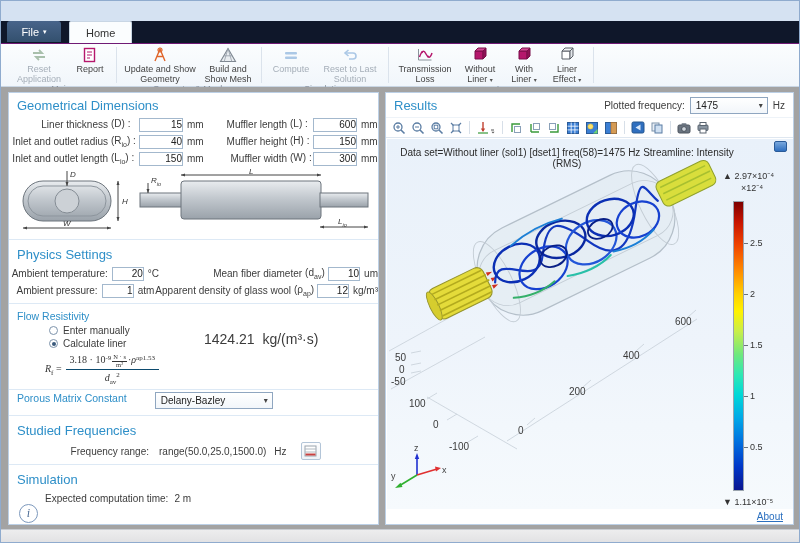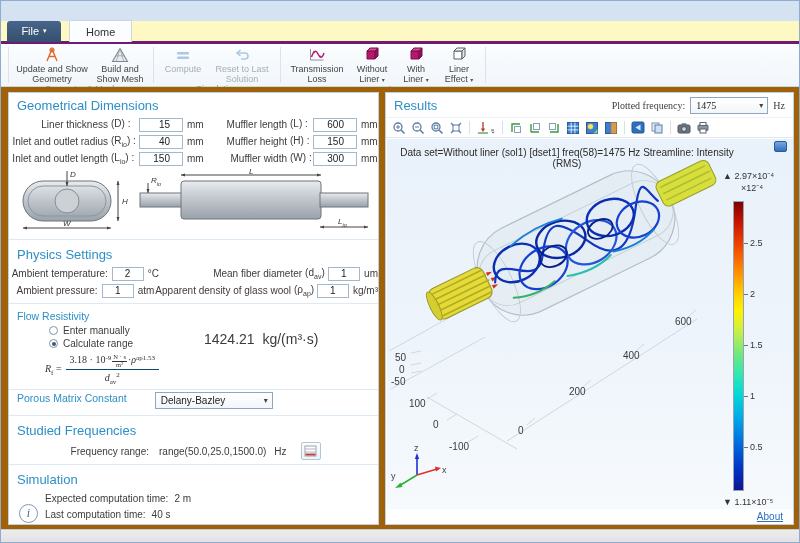--- a/index.html
+++ b/index.html
@@ -11,50 +11,50 @@
   .app-icon { width:11px; height:11px; margin-left:5px; background:linear-gradient(#6fa8e0,#2f6fbf); border:1px solid #24578f; border-radius:2px; }
   .win-title { flex:1; text-align:center; font-size:11px; color:#1d2a3a; }
   .win-controls { display:flex; height:100%; align-items:stretch; }
   .win-btn { width:26px; display:flex; align-items:center; justify-content:center; font-size:10px; color:#2a3a50; cursor:default; }
   .win-btn.min::before { content:""; width:8px; height:2px; background:#2a3a50; margin-top:6px; }
   .win-btn.max::before { content:""; width:8px; height:7px; border:1.5px solid #2a3a50; }
   .win-btn.close { background:#c85248; width:34px; }
   .win-btn.close::before { content:"\2715"; color:#fff; font-size:9px; font-weight:bold; }
 
   
-  .tabrow { position:absolute; left:0; top:20px; width:100%; height:23px; background:#fef9c3; border-bottom:3px solid #701a75; display:flex; align-items:center; }
+  .tabrow { position:absolute; left:0; top:20px; width:100%; height:23px; background:#0f172a; border-bottom:1px solid #701a75; display:flex; align-items:flex-start; }
   .file-btn { width:54px; height:21px; margin-left:6px; background:linear-gradient(#48648a,#33506e); color:#fff; font-size:11px; display:flex; align-items:center; justify-content:center; gap:4px; border-radius:3px 3px 0 0; cursor:default; }
   .file-btn .arr { font-size:7px; }
   .tab { height:22px; padding:0 16px; font-size:11px; color:#333; display:flex; align-items:center; margin-left:8px; }
   .tab.active { background:#fbfdfe; border:1px solid #c9d6e4; border-bottom:none; border-radius:2px 2px 0 0; }
   .ribbon { position:absolute; left:0; top:43px; width:100%; height:43px; background:linear-gradient(#fbfdfe,#f1f6fb); border-bottom:1px solid #c9d6e4; display:flex; align-items:stretch; padding-left:6px; }
   .rgroup { display:flex; flex-direction:column; align-items:center; padding:1px 4px 0 4px; }
   .rbuttons { flex:1; display:flex; align-items:flex-start; gap:2px; }
   .rbtn { display:flex; flex-direction:column; align-items:center; padding-top:1px; cursor:default; }
   .ricon { height:17px; display:flex; align-items:center; justify-content:center; }
   .rlabel { font-size:9px; line-height:10px; text-align:center; color:#444; margin-top:1px; }
   .rbtn.disabled .rlabel { color:#a5aeb8; }
   .dd { font-size:6px; color:#555; }
   .rgroup-label { font-size:9px; color:#8a939f; padding:0 2px 1px 2px; }
   .rsep { width:1px; background:#dbe3ec; margin:3px 1px; }
 
   
-  .main { position:absolute; left:0; top:86px; width:100%; height:444px; background:#a16207; }
+  .main { position:absolute; left:0; top:86px; width:100%; height:444px; background:#a3a3a3; }
   .panel { position:absolute; background:#fff; border:1px solid #bcd0e6; }
   .panel.left { left:7px; top:5px; width:371px; height:433px; overflow:hidden; }
   .panel.right { left:384px; top:5px; width:409px; height:433px; overflow:hidden; }
 
   .sec-title { font-size:13px; color:#2e8fc8; padding:5px 0 3px 8px; }
   .sub-title { font-size:10.5px; color:#2e8fc8; padding:4px 0 2px 8px; }
   .divider { height:1px; background:#dde9f5; margin:2px 0; }
 
   .frow { display:flex; align-items:center; height:17px; font-size:10px; color:#3c3c3c; white-space:nowrap; }
   .frow sub { font-size:7px; }
   .rt { text-align:right; }
-  .fin { height:14px; font-size:10px; text-align:right; border:1px solid #a3b8cd; padding:0 12px; color:#222; background:#fff; font-family:"Liberation Sans",sans-serif; }
+  .fin { height:14px; font-size:10px; text-align:right; border:1px solid #a3b8cd; padding:0 0; color:#222; background:#fff; font-family:"Liberation Sans",sans-serif; }
   
   .g-l1{width:99px;} .g-s1{width:31px; padding-left:3px;} .g-i{width:44px;} .g-u1{width:22px; padding-left:4px;}
   .g-l2{width:82px;} .g-s2{width:26px; padding-left:3px;} .g-u2{padding-left:4px;}
   
   .p-l1{width:100px;} .p-i1{width:32px; margin-left:4px;} .p-u1{width:24px; padding-left:4px;}
   .p-l2{width:136px;} .p-s2{width:26px; padding-left:3px;} .p-i2{width:32px;} .p-u2{padding-left:4px;}
 
   .radio { display:inline-block; width:9px; height:9px; border:1px solid #7d93ab; border-radius:50%; margin-right:5px; background:#fff; position:relative; }
   .radio.checked::after { content:""; position:absolute; left:2px; top:2px; width:4px; height:4px; border-radius:50%; background:#3a5a7c; }
   .radio-row { display:flex; align-items:center; font-size:10px; color:#3c3c3c; height:13px; margin-left:40px; }
@@ -71,21 +71,21 @@
   .selectbox { height:17px; border:1px solid #8fa6c0; background:linear-gradient(#fff,#f2f6fa); font-size:10px; color:#222; display:flex; align-items:center; position:relative; padding-left:5px; }
   .selectbox::after { content:"\25BE"; position:absolute; right:4px; top:3px; font-size:8px; color:#444; }
 
   .icon-btn { width:20px; height:18px; border:1px solid #b3c5d8; background:linear-gradient(#fdfdfe,#eef3f8); border-radius:2px; display:flex; align-items:center; justify-content:center; }
 
   .info-circ { width:19px; height:19px; border:1.5px solid #7d99bd; border-radius:50%; color:#4a6a94; font-family:"Liberation Serif",serif; font-style:italic; font-size:12px; display:flex; align-items:center; justify-content:center; }
 
   
   .res-head { height:24px; display:flex; align-items:center; }
   .res-head .sec-title { padding-top:3px; flex:0 0 auto; }
-  .freq-ctl { margin-left:auto; display:flex; align-items:center; gap:5px; padding-right:8px; font-size:10px; color:#3c3c3c;font-family:Liberation Serif, serif; }
+  .freq-ctl { margin-left:auto; display:flex; align-items:center; gap:5px; padding-right:8px; font-size:10px; color:#3c3c3c; }
   .freq-dd { width:78px; }
   .toolbar { height:21px; border-top:1px solid #eef3f8; border-bottom:1px solid #dfe7f0; display:flex; align-items:center; padding-left:4px; gap:1px; }
   .tbtn { width:18px; height:17px; display:flex; align-items:center; justify-content:center; border-radius:2px; }
   .tsep { width:1px; height:13px; background:#d7dfe8; margin:0 3px; }
   .plot { position:absolute; left:1px; top:46px; width:406px; height:370px; background:linear-gradient(#e9f1fa 0%, #eef4fb 55%, #f6fafd 100%); }
   .plot-title { position:absolute; left:0; top:8px; width:360px; text-align:center; font-size:10px; color:#2b2b2b; }
   .undock { position:absolute; right:6px; top:2px; width:13px; height:11px; background:linear-gradient(#79a8dd,#2f6fbf); border:1px solid #2a5b98; border-radius:2px; }
   .about-row { position:absolute; right:10px; bottom:2px; font-size:10px; }
   .about-row a { color:#2a6fbf; text-decoration:underline; cursor:pointer; }
 
@@ -112,20 +112,44 @@
 
   <div class="tabrow">
     <div class="file-btn">
       <span>File</span>
       <span class="arr">▾</span>
     </div>
     <div class="tab active">Home</div>
   </div>
 
   <div class="ribbon">
+    <div class="rgroup">
+      <div class="rbuttons">
+        <div class="rbtn disabled" style="width:56px">
+          <span class="ricon">
+            <svg width="18" height="16" viewBox="0 0 18 16">
+                <path d="M3 6 h9 l-3 -3 M15 10 h-9 l3 3" fill="none" stroke="#a9c0ac" stroke-width="1.8"></path>
+              </svg>
+          </span>
+          <span class="rlabel">Reset Application</span>
+        </div>
+        <div class="rbtn" style="width:42px">
+          <span class="ricon">
+            <svg width="16" height="16" viewBox="0 0 16 16">
+                <rect x="2.5" y="1.5" width="10" height="13" fill="#fff" stroke="#b5176c" stroke-width="1.4"></rect>
+                <line x1="5" y1="5" x2="10" y2="5" stroke="#b5176c"></line>
+                <line x1="5" y1="8" x2="10" y2="8" stroke="#b5176c"></line>
+                <line x1="5" y1="11" x2="8" y2="11" stroke="#b5176c"></line>
+              </svg>
+          </span>
+          <span class="rlabel">Report</span>
+        </div>
+      </div>
+      <div class="rgroup-label">Main</div>
+    </div>
     <div class="rsep"></div>
 
     <div class="rgroup">
       <div class="rbuttons">
         <div class="rbtn" style="width:76px">
           <span class="ricon">
             <svg width="18" height="17" viewBox="0 0 18 17">
                 <path d="M4 15 L9 3 L14 15 M6 10.5 L12 10.5" fill="none" stroke="#e0662b" stroke-width="1.4"></path>
                 <circle cx="9" cy="4" r="2" fill="none" stroke="#e0662b" stroke-width="1.2"></circle>
               </svg>
@@ -323,21 +347,21 @@
       <div class="divider" style="margin-top:4px"></div>
       <div class="sub-title">Flow Resistivity</div>
 
       <div style="position:relative">
         <label class="radio-row">
           <span class="radio"></span>
           <span>Enter manually</span>
         </label>
         <label class="radio-row">
           <span class="radio checked"></span>
-          <span>Calculate range</span>
+          <span>Calculate liner</span>
         </label>
         <span style="position:absolute; left:195px; top:7px; font-size:14px; color:#3c3c3c">
           <span>1424.21</span>&nbsp;&nbsp;<span>kg/(m³·s)</span>
         </span>
       </div>
 
       <div class="formula">
         <span><i>R</i><sub>f</sub><span> = </span></span>
         <span class="frac">
           <span class="num">
@@ -380,24 +404,20 @@
         </span>
       </div>
 
       <div class="divider" style="margin-top:3px"></div>
       <div class="sec-title">Simulation</div>
       <div style="position:relative; padding-left:36px">
         <div class="info-circ" style="position:absolute; left:10px; top:14px">i</div>
         <div class="frow" style="height:16px">
           <span>Expected computation time:</span>
           <span style="padding-left:6px">2 m</span>
-        </div>
-        <div class="frow" style="height:16px">
-          <span>Last computation time:</span>
-          <span style="padding-left:6px">40 s</span>
         </div>
       </div>
     </div>
 
     <div class="panel right">
       <div class="res-head">
         <span class="sec-title">Results</span>
         <div class="freq-ctl">
           <span>Plotted frequency:</span>
           <div class="selectbox freq-dd">

